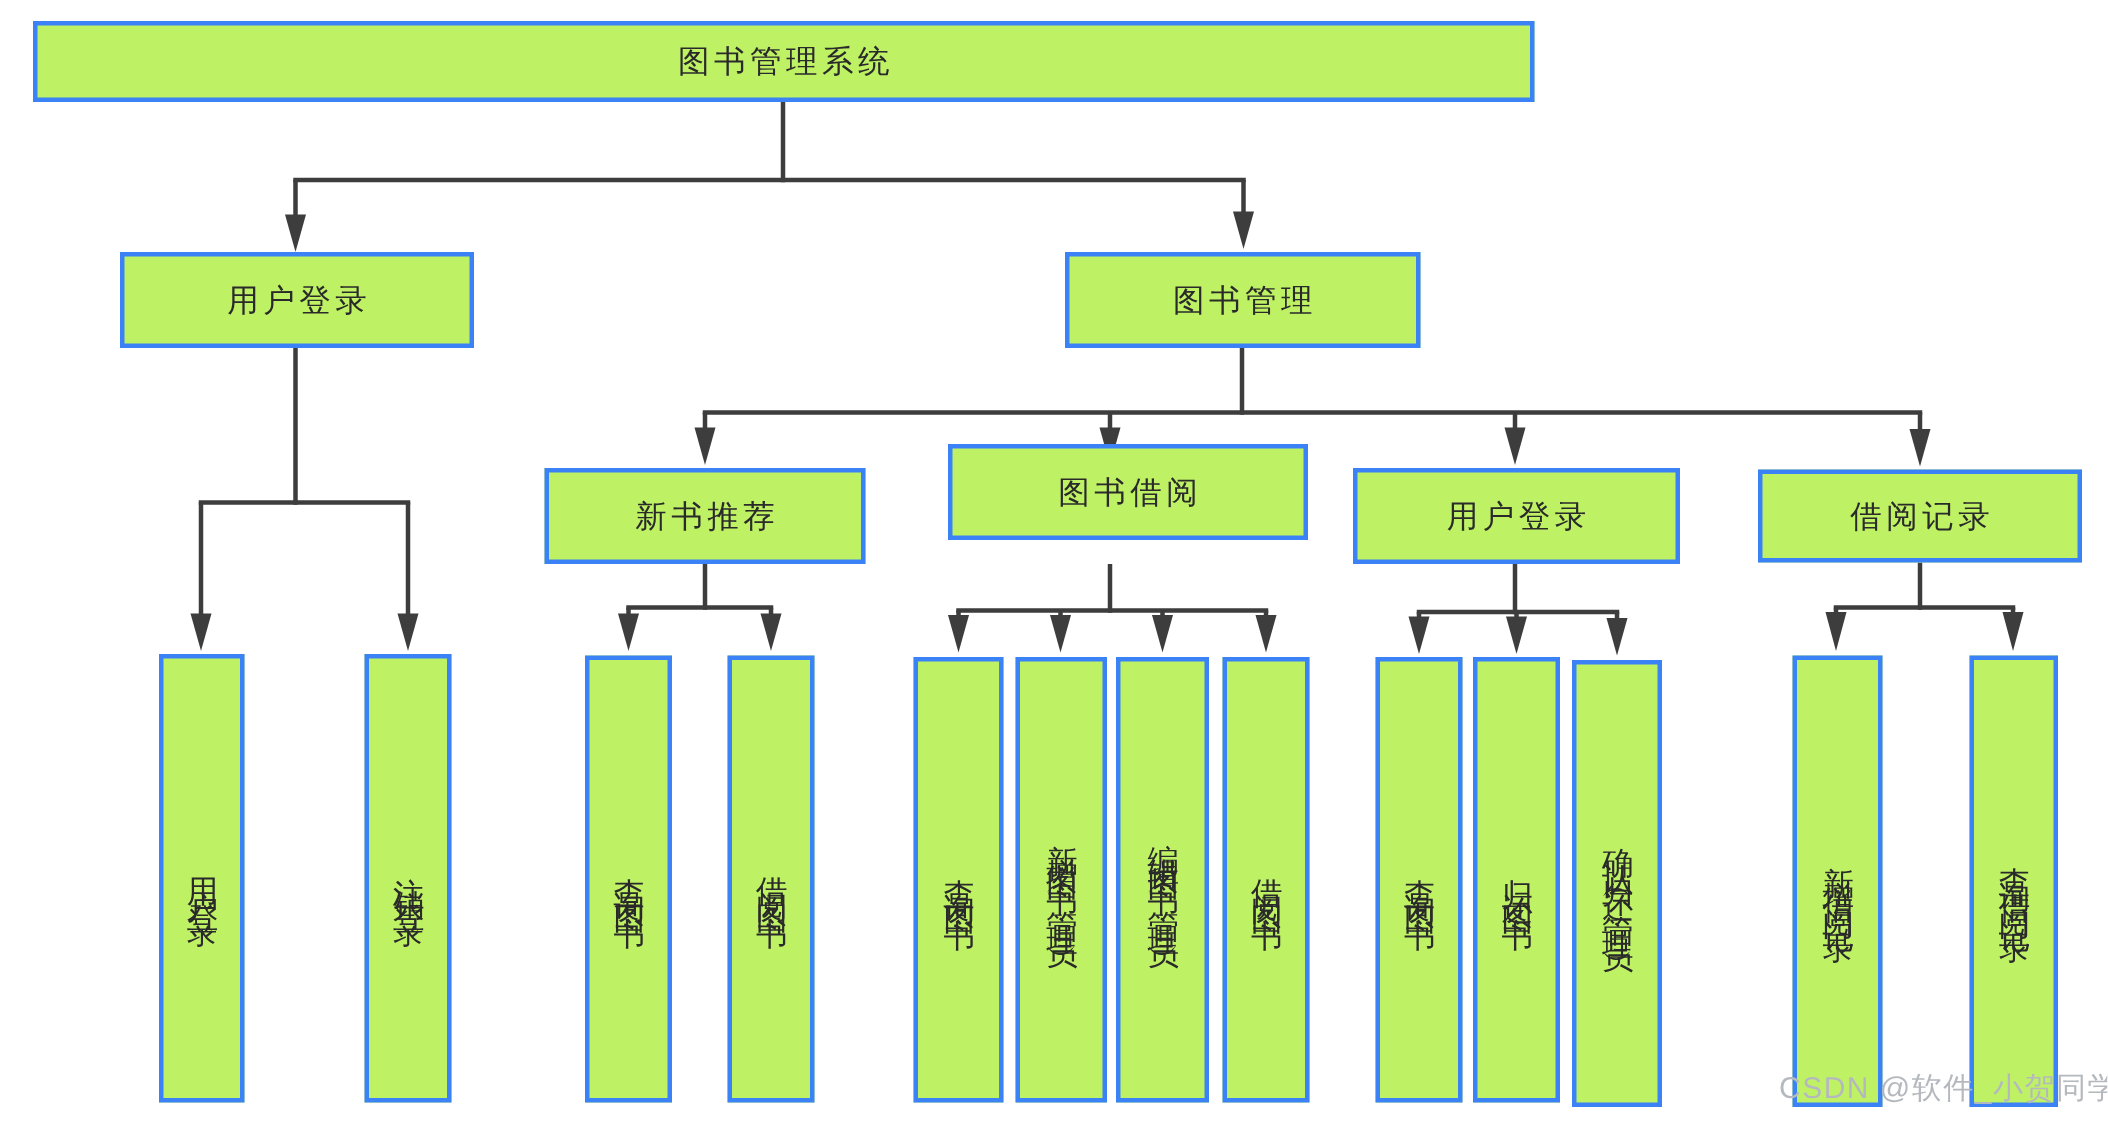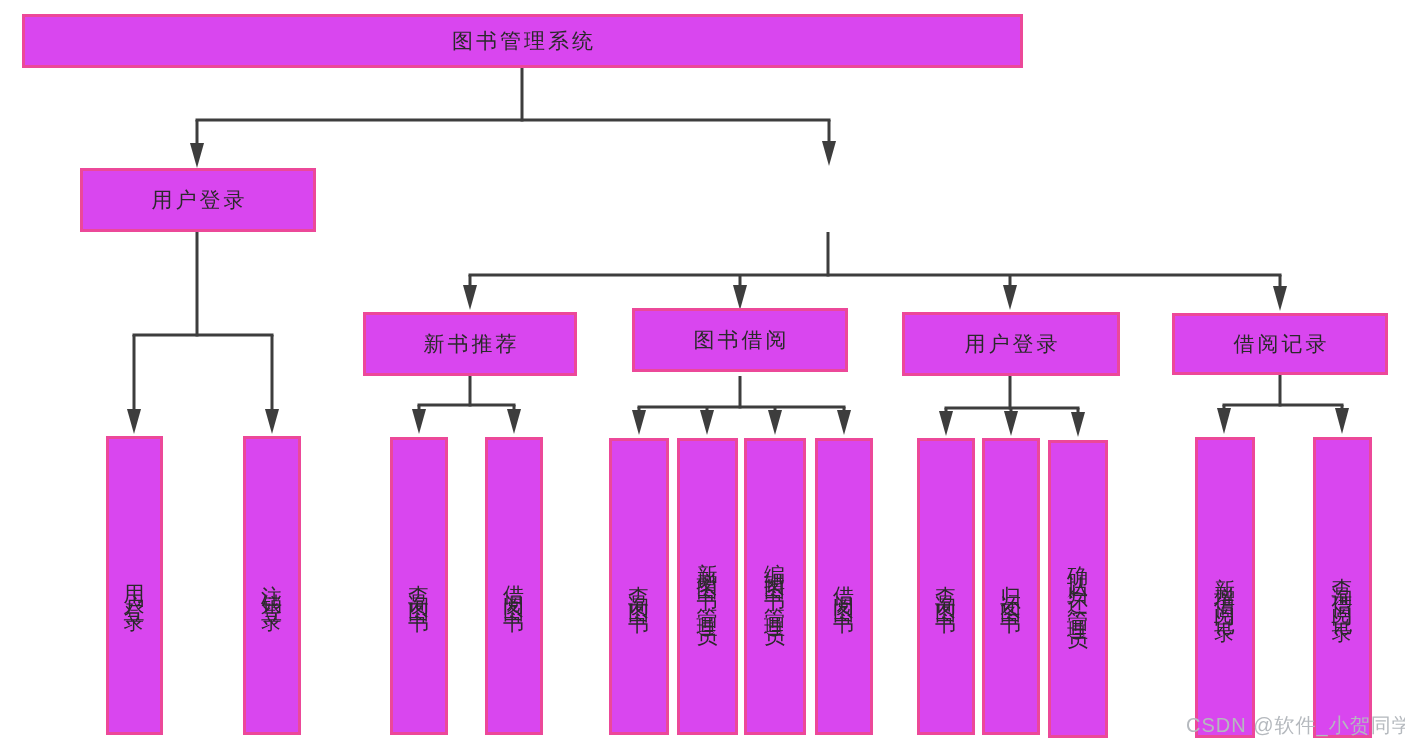--- a/index.html
+++ b/index.html
@@ -18,22 +18,22 @@
   #wires {
     position: absolute;
     left: 0;
     top: 0;
     width: 1405px;
     height: 747px;
   }
   .node {
     position: absolute;
     box-sizing: border-box;
-    background: #d946ef;
-    border: 3px solid #ec4899;
+    background: #bef264;
+    border: 3px solid #3b82f6;
     display: flex;
     align-items: center;
     justify-content: center;
     color: #2a2a2a;
     z-index: 2;
   }
   .h {
     font-size: 21px;
     letter-spacing: 3px;
     white-space: nowrap;
@@ -140,25 +140,28 @@
     </g>
   </svg>
 
   <div class="node h" style="left:22px; top:14px; width:1001px; height:54px">
     <span>图书管理系统</span>
   </div>
 
   <div class="node h" style="left:80px; top:168px; width:236px; height:64px">
     <span>用户登录</span>
   </div>
+  <div class="node h" style="left:710px; top:168px; width:237px; height:64px">
+    <span>图书管理</span>
+  </div>
 
   <div class="node h" style="left:363px; top:312px; width:214px; height:64px">
     <span>新书推荐</span>
   </div>
-  <div class="node h" style="left:632px; top:308px; width:216px; height:64px">
+  <div class="node h" style="left:632px; top:296px; width:240px; height:64px">
     <span>图书借阅</span>
   </div>
   <div class="node h" style="left:902px; top:312px; width:218px; height:64px">
     <span>用户登录</span>
   </div>
   <div class="node h" style="left:1172px; top:313px; width:216px; height:62px">
     <span>借阅记录</span>
   </div>
 
   <div class="node v" style="left:106px; top:436px; width:57px; height:299px">

